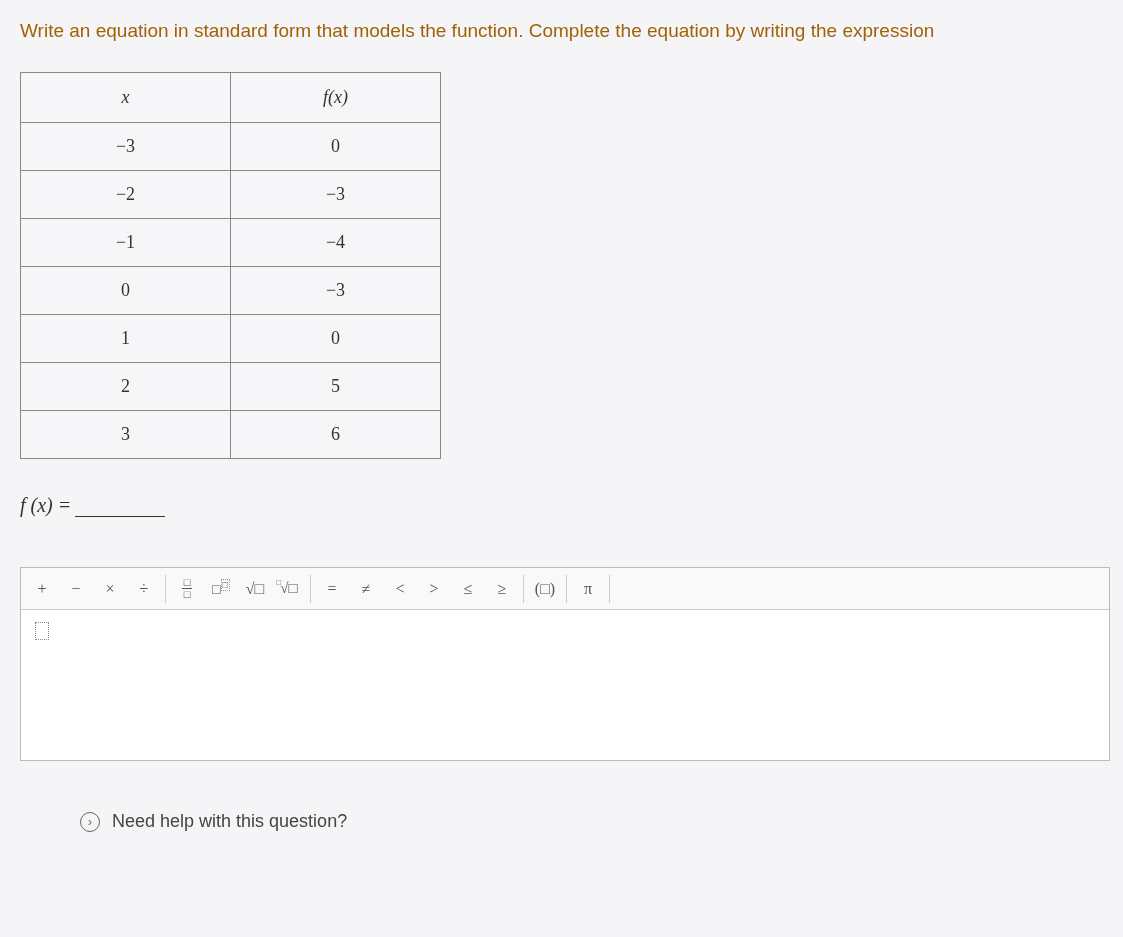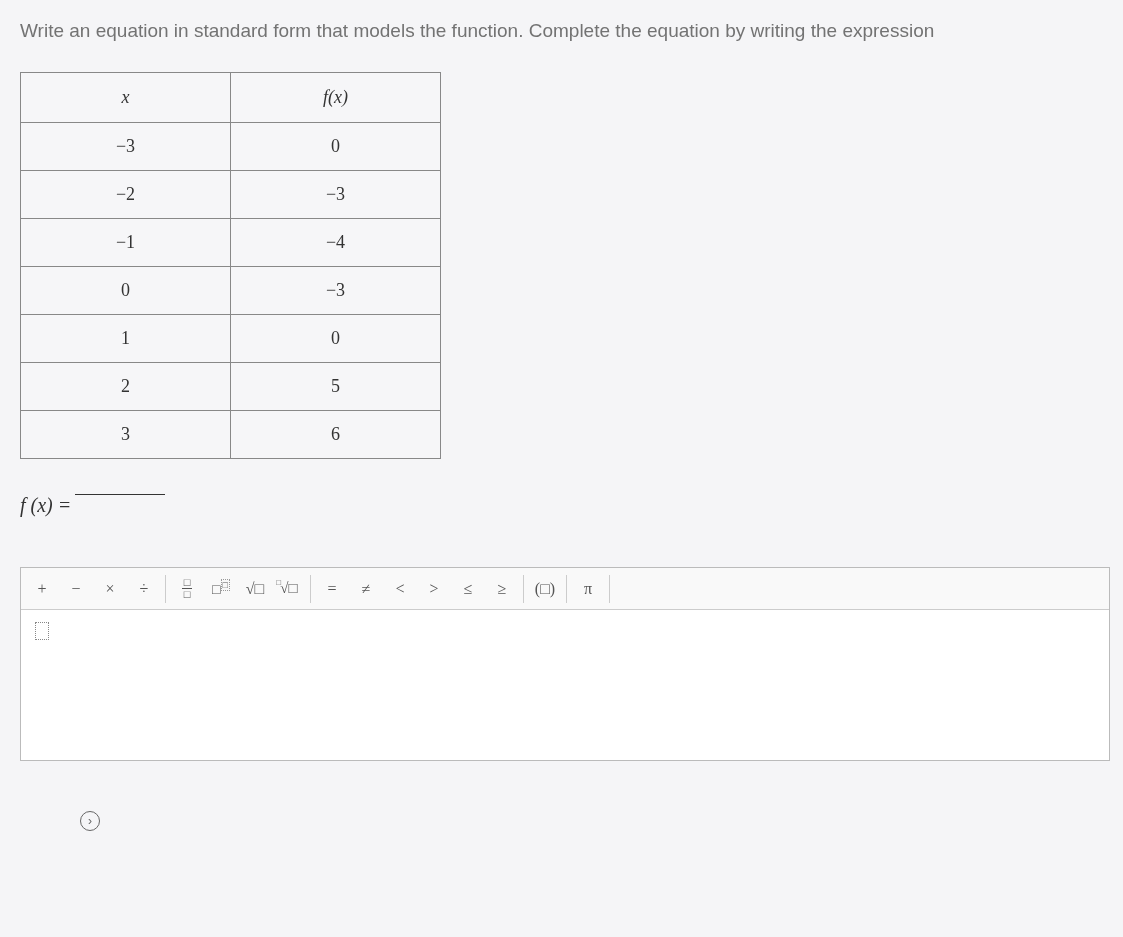--- a/index.html
+++ b/index.html
@@ -5,21 +5,21 @@
     * { box-sizing: border-box; margin: 0; padding: 0; }
     body {
       font-family: Arial, Helvetica, sans-serif;
       background: #f5f5f7;
       color: #333;
       padding: 20px 0 0 20px;
       width: 1123px;
     }
     .instructions {
       font-size: 19px;
-      color: #737373;
+      color: #a16207;
       margin-bottom: 30px;
       font-weight: 400;
     }
     .data-table {
       border-collapse: collapse;
       margin-bottom: 35px;
       background: rgba(255,255,255,0.15);
     }
     .data-table th, .data-table td {
       border: 1px solid #888;
@@ -34,21 +34,21 @@
       font-weight: normal;
       font-style: italic;
       height: 50px;
     }
     .fx-prompt {
       font-family: 'Times New Roman', serif;
       font-size: 20px;
       font-style: italic;
       margin-bottom: 50px;
       display: flex;
-      align-items: flex-start;
+      align-items: flex-end;
     }
     .fx-prompt .blank {
       display: inline-block;
       width: 90px;
       border-bottom: 1px solid #333;
       margin-left: 4px;
       height: 1px;
     }
     .editor-box {
       border: 1px solid #bbb;
@@ -213,13 +213,14 @@
     <div class="tbtn">π</div>
     <div class="divider"></div>
   </div>
   <div class="editor-input-area">
     <span class="placeholder-box"></span>
   </div>
 </div>
 
 <div class="help-row">
   <span class="help-icon">›</span>
+  <span class="help-text">Need help with this question?</span>
 </div>
 
 </body></html>

